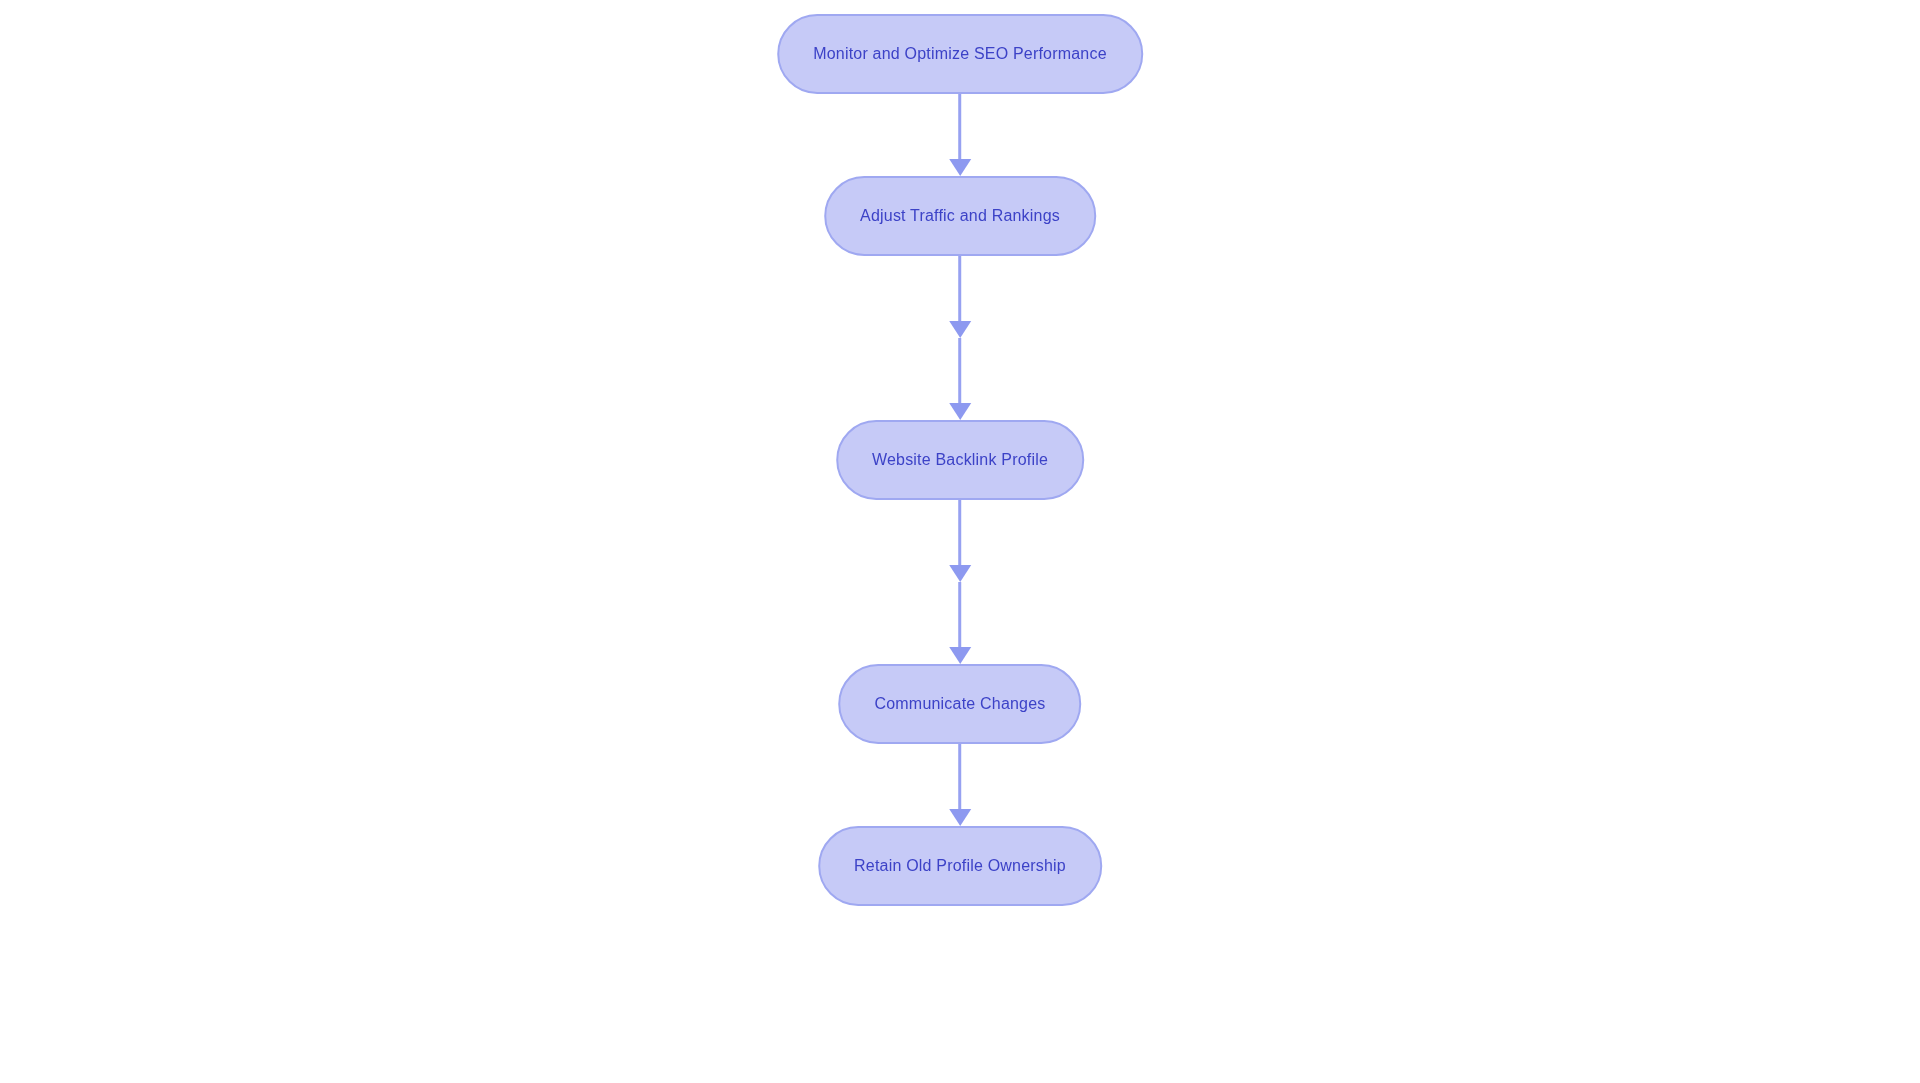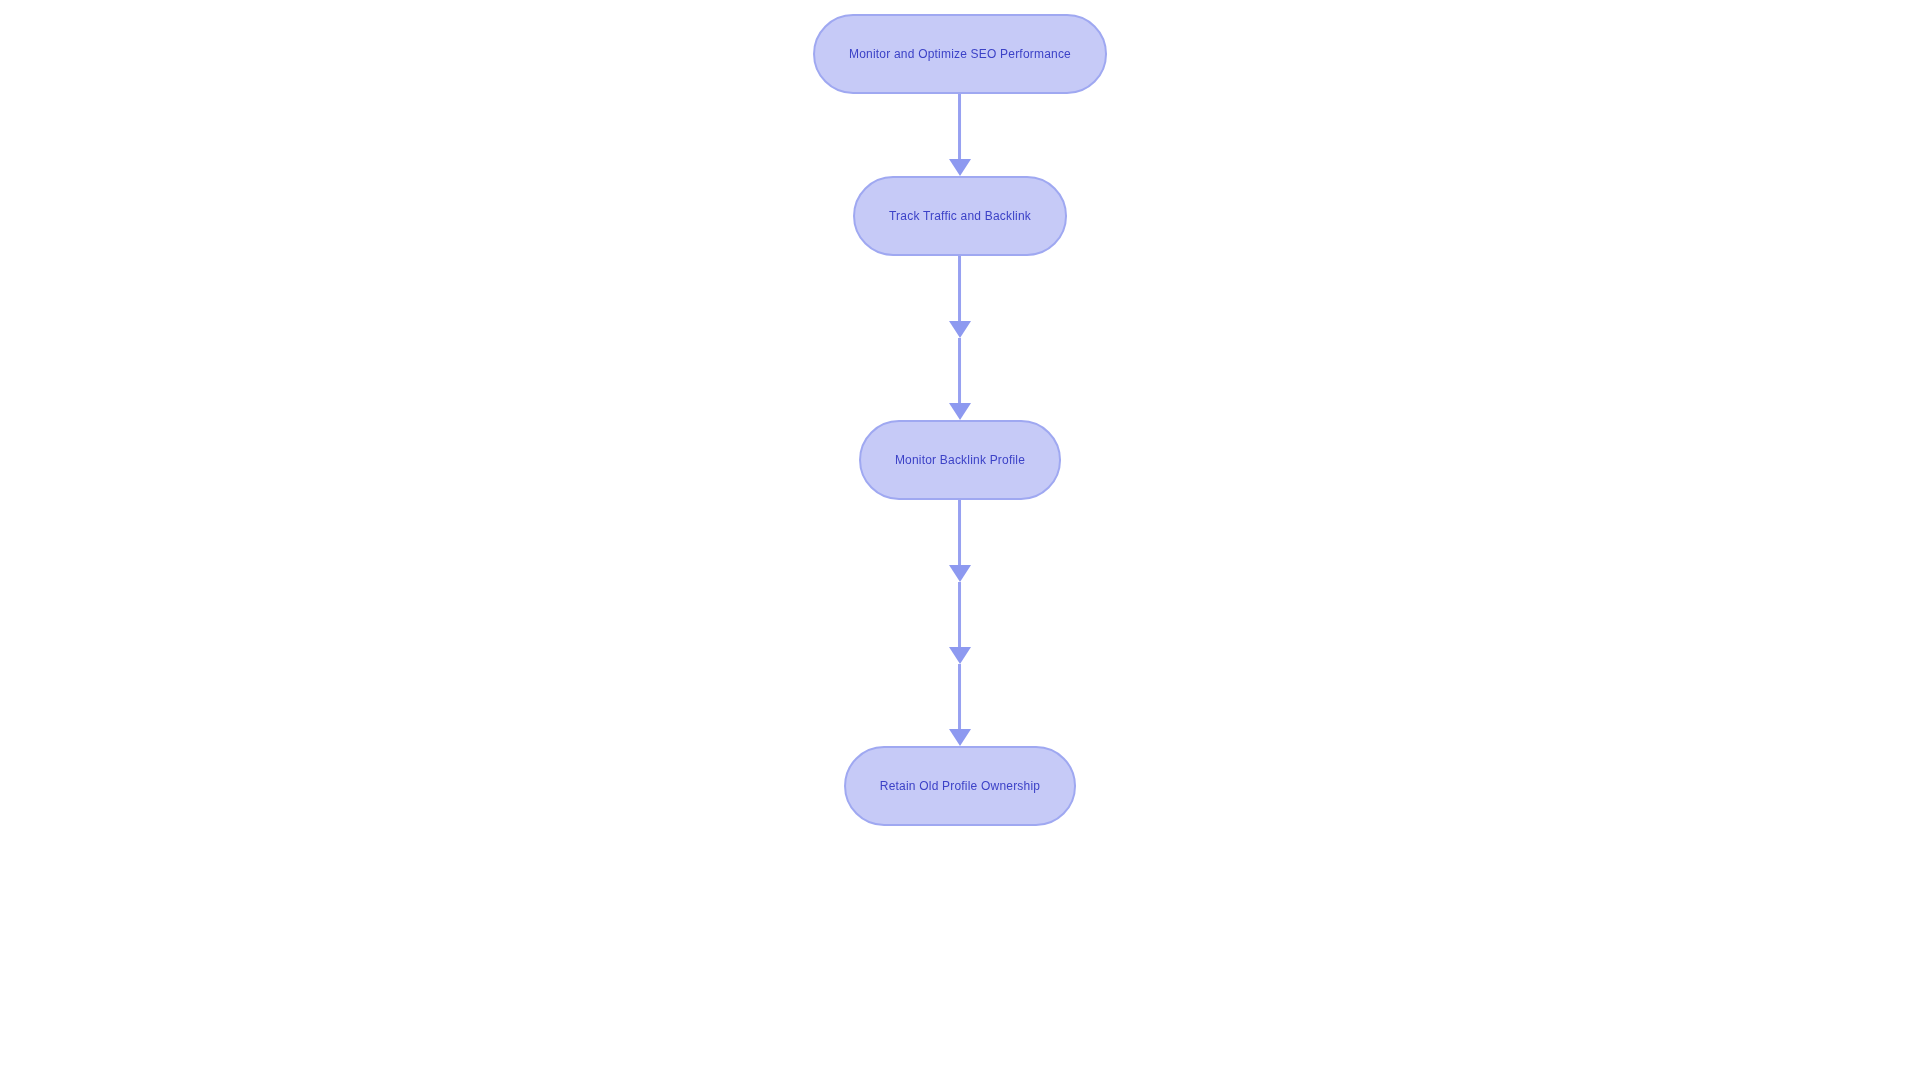--- a/index.html
+++ b/index.html
@@ -34,21 +34,21 @@
     border-radius:40px;
     background:var(--node-fill);
     display:flex;
     align-items:center;
     justify-content:center;
     padding:0 34px;
     white-space:nowrap;
   }
   .flow-node-label{
     color:var(--node-text);
-    font-size:12px;
+    font-size:16px;
     line-height:1;
     letter-spacing:0.2px;
   }
   .arrow-connector{
     height:82px;
     display:flex;
     flex-direction:column;
     align-items:center;
     width:22px;
   }
@@ -72,49 +72,52 @@
   <div class="flow-node">
     <span class="flow-node-label">Monitor and Optimize SEO Performance</span>
   </div>
 
   <div class="arrow-connector">
     <div class="arrow-line"></div>
     <div class="arrowhead-down-icon"></div>
   </div>
 
   <div class="flow-node">
-    <span class="flow-node-label">Track Traffic and Backlink</span>
+    <span class="flow-node-label">Adjust Traffic and Rankings</span>
   </div>
 
   <div class="arrow-connector">
     <div class="arrow-line"></div>
     <div class="arrowhead-down-icon"></div>
   </div>
 
 
   <div class="arrow-connector">
     <div class="arrow-line"></div>
     <div class="arrowhead-down-icon"></div>
   </div>
 
   <div class="flow-node">
-    <span class="flow-node-label">Monitor Backlink Profile</span>
+    <span class="flow-node-label">Website Backlink Profile</span>
   </div>
 
   <div class="arrow-connector">
     <div class="arrow-line"></div>
     <div class="arrowhead-down-icon"></div>
   </div>
 
 
   <div class="arrow-connector">
     <div class="arrow-line"></div>
     <div class="arrowhead-down-icon"></div>
   </div>
 
+  <div class="flow-node">
+    <span class="flow-node-label">Communicate Changes</span>
+  </div>
 
   <div class="arrow-connector">
     <div class="arrow-line"></div>
     <div class="arrowhead-down-icon"></div>
   </div>
 
   <div class="flow-node">
     <span class="flow-node-label">Retain Old Profile Ownership</span>
   </div>
 </div>

